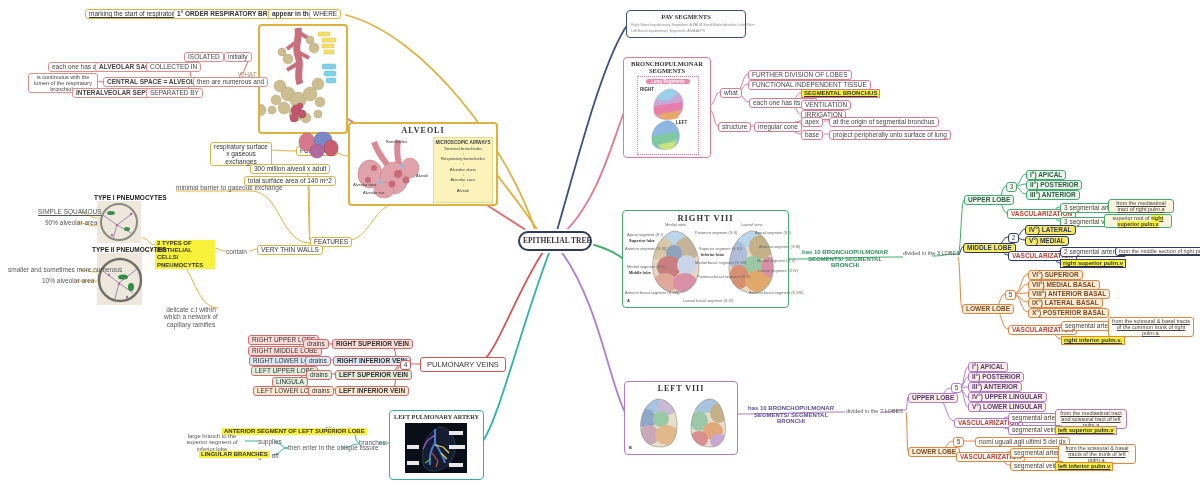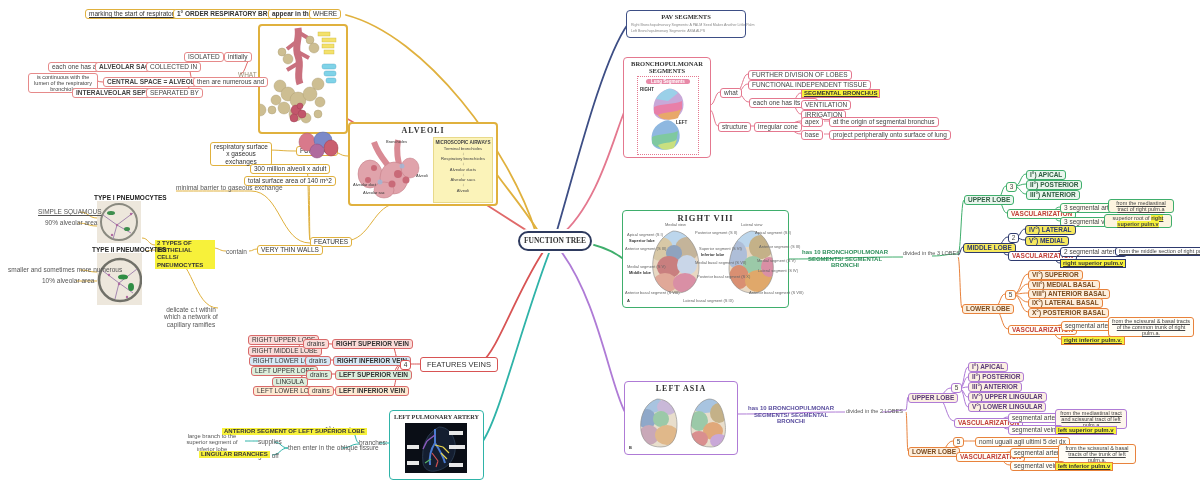--- a/index.html
+++ b/index.html
@@ -168,21 +168,21 @@
       <path d="M1042,429 C1048.5,429 1048.5,429 1055,429" stroke="#AF7BD6" stroke-width="1" fill="none"></path>
       <path d="M940,451 C946.5,451 946.5,441 953,441" stroke="#E8823C" stroke-width="1" fill="none"></path>
       <path d="M940,452 C948,452 948,456 956,456" stroke="#E8823C" stroke-width="1" fill="none"></path>
       <path d="M962,441 C968.5,441 968.5,441 975,441" stroke="#E8823C" stroke-width="1" fill="none"></path>
       <path d="M996,456 C1003,456 1003,452 1010,452" stroke="#E8823C" stroke-width="1" fill="none"></path>
       <path d="M996,457 C1003,457 1003,465 1010,465" stroke="#E8823C" stroke-width="1" fill="none"></path>
       <path d="M1043,452 C1050.5,452 1050.5,451 1058,451" stroke="#E8823C" stroke-width="1" fill="none"></path>
       <path d="M1043,465 C1049,465 1049,465 1055,465" stroke="#E8823C" stroke-width="1" fill="none"></path>
     </svg>
 
-<div class="b sb" style="left:518px;top:231px;width:64px;height:16px;border:2px solid #2E3A5E;border-radius:11px;text-align:center;font-size:7.5px;line-height:16px;box-shadow:0 0 0 2px #fff;">FUNCTION TREE</div>
+<div class="b sb" style="left:518px;top:231px;width:64px;height:16px;border:2px solid #2E3A5E;border-radius:11px;text-align:center;font-size:7.5px;line-height:16px;box-shadow:0 0 0 2px #fff;">EPITHELIAL TREE</div>
 
 <div class="b yel u" style="left:85px;top:9px;">marking the start of respiratory tract</div>
 <div class="b yel bd" style="left:173px;top:9px;">1° ORDER RESPIRATORY BRONCHIOLES</div>
 <div class="b yel bd" style="left:268px;top:9px;">appear in the</div>
 <div class="b yel" style="left:309px;top:9px;">WHERE</div>
 
 <div class="panel" style="left:258px;top:24px;width:86px;height:106px;border:2px solid #E0B13E;">
  <svg width="82" height="102">
   <path d="M38,2 C40,14 34,20 38,30 C42,40 36,48 40,58" stroke="#C9707E" stroke-width="7" fill="none"></path>
   <path d="M38,6 l10,6 M36,16 l-9,7 M38,26 l11,6 M37,38 l-10,6" stroke="#C9707E" stroke-width="4" fill="none"></path>
@@ -462,21 +462,21 @@
 <div class="b org" style="left:1028px;top:280px;">VII°) MEDIAL BASAL</div>
 <div class="b org" style="left:1028px;top:289px;">VIII°) ANTERIOR BASAL</div>
 <div class="b org" style="left:1028px;top:298px;">IX°) LATERAL BASAL</div>
 <div class="b org" style="left:1028px;top:308px;">X°) POSTERIOR BASAL</div>
 <div class="b orgW vasc" style="left:1008px;top:325px;">VASCULARIZATION</div>
 <div class="b orgW" style="left:1061px;top:321px;">segmental arteries</div>
 <div class="b orgW w u" style="left:1108px;top:317px;width:78px;font-size:5.5px;">from the scissural &amp; basal tracts of the common trunk of right pulm.a.</div>
 <div class="hl u" style="left:1061px;top:336px;border:1px solid #E8823C;">right inferior pulm.v.</div>
 
 <div class="panel" style="left:624px;top:381px;width:112px;height:72px;border:1.5px solid #AF7BD6;">
- <div class="ptitle" style="top:2px;font-size:8px;letter-spacing:1px;">LEFT ASIA</div>
+ <div class="ptitle" style="top:2px;font-size:8px;letter-spacing:1px;">LEFT VIII</div>
  <svg width="42" height="52" style="position:absolute;left:12px;top:15px;">
   <defs>
           <clipPath id="lm">
             <path d="M20,2 C8,6 2,20 4,34 C6,46 14,50 24,50 C36,50 40,40 40,28 C40,12 32,2 20,2 Z"></path>
           </clipPath>
         </defs>
   <g clip-path="url(#lm)">
           <rect width="42" height="52" fill="#E8DECC"></rect>
    <ellipse cx="14" cy="8" rx="12" ry="8" fill="#A8C4E0"></ellipse>
           <ellipse cx="30" cy="10" rx="10" ry="8" fill="#C9B8D8"></ellipse>
@@ -539,21 +539,21 @@
 <div class="b vblue" style="left:305px;top:356px;">drains</div>
 <div class="b vblue bd" style="left:333px;top:356px;">RIGHT INFERIOR VEIN</div>
 <div class="b vgreen" style="left:251px;top:366px;">LEFT UPPER LOBE</div>
 <div class="b vgreen" style="left:272px;top:377px;">LINGULA</div>
 <div class="b vgreen" style="left:306px;top:370px;">drains</div>
 <div class="b vgreen bd" style="left:335px;top:370px;">LEFT SUPERIOR VEIN</div>
 <div class="b vpeach" style="left:253px;top:386px;">LEFT LOWER LOBE</div>
 <div class="b vpeach" style="left:308px;top:386px;">drains</div>
 <div class="b vpeach bd" style="left:335px;top:386px;">LEFT INFERIOR VEIN</div>
 <div class="b cnt" style="left:400px;top:360px;border-color:#D85454;">4</div>
-<div class="b" style="left:420px;top:357px;border:1.5px solid #D85454;font-size:7.5px;padding:2px 6px;">FEATURES VEINS</div>
+<div class="b" style="left:420px;top:357px;border:1.5px solid #D85454;font-size:7.5px;padding:2px 6px;">PULMONARY VEINS</div>
 
 <div class="panel" style="left:389px;top:410px;width:93px;height:68px;border:1.5px solid #2FB3A8;">
  <div class="ptitle" style="top:2px;font-size:6.2px;">LEFT PULMONARY ARTERY</div>
  <svg width="62" height="50" style="position:absolute;left:15px;top:12px;">
   <rect width="62" height="50" fill="#0A0E16"></rect>
   <path d="M34,4 C22,10 16,22 18,40 C19,46 24,49 30,48 C44,46 52,34 50,20 C48,10 42,4 34,4 Z" fill="#141E30" stroke="#2E4158" stroke-width="0.8"></path>
   <path d="M30,6 L30,20 M30,20 C26,26 24,34 25,42 M30,20 C34,26 38,32 40,40" stroke="#4A7BD0" stroke-width="2" fill="none"></path>
   <path d="M30,12 L22,18 M22,18 L18,26" stroke="#8E5BC0" stroke-width="1.4" fill="none"></path>
   <path d="M30,22 L38,24 M38,24 L44,30 M36,30 L42,36" stroke="#E8D44B" stroke-width="1.2" fill="none"></path>
   <path d="M27,30 L33,38 M33,38 L31,44" stroke="#D05050" stroke-width="1.2" fill="none"></path>

